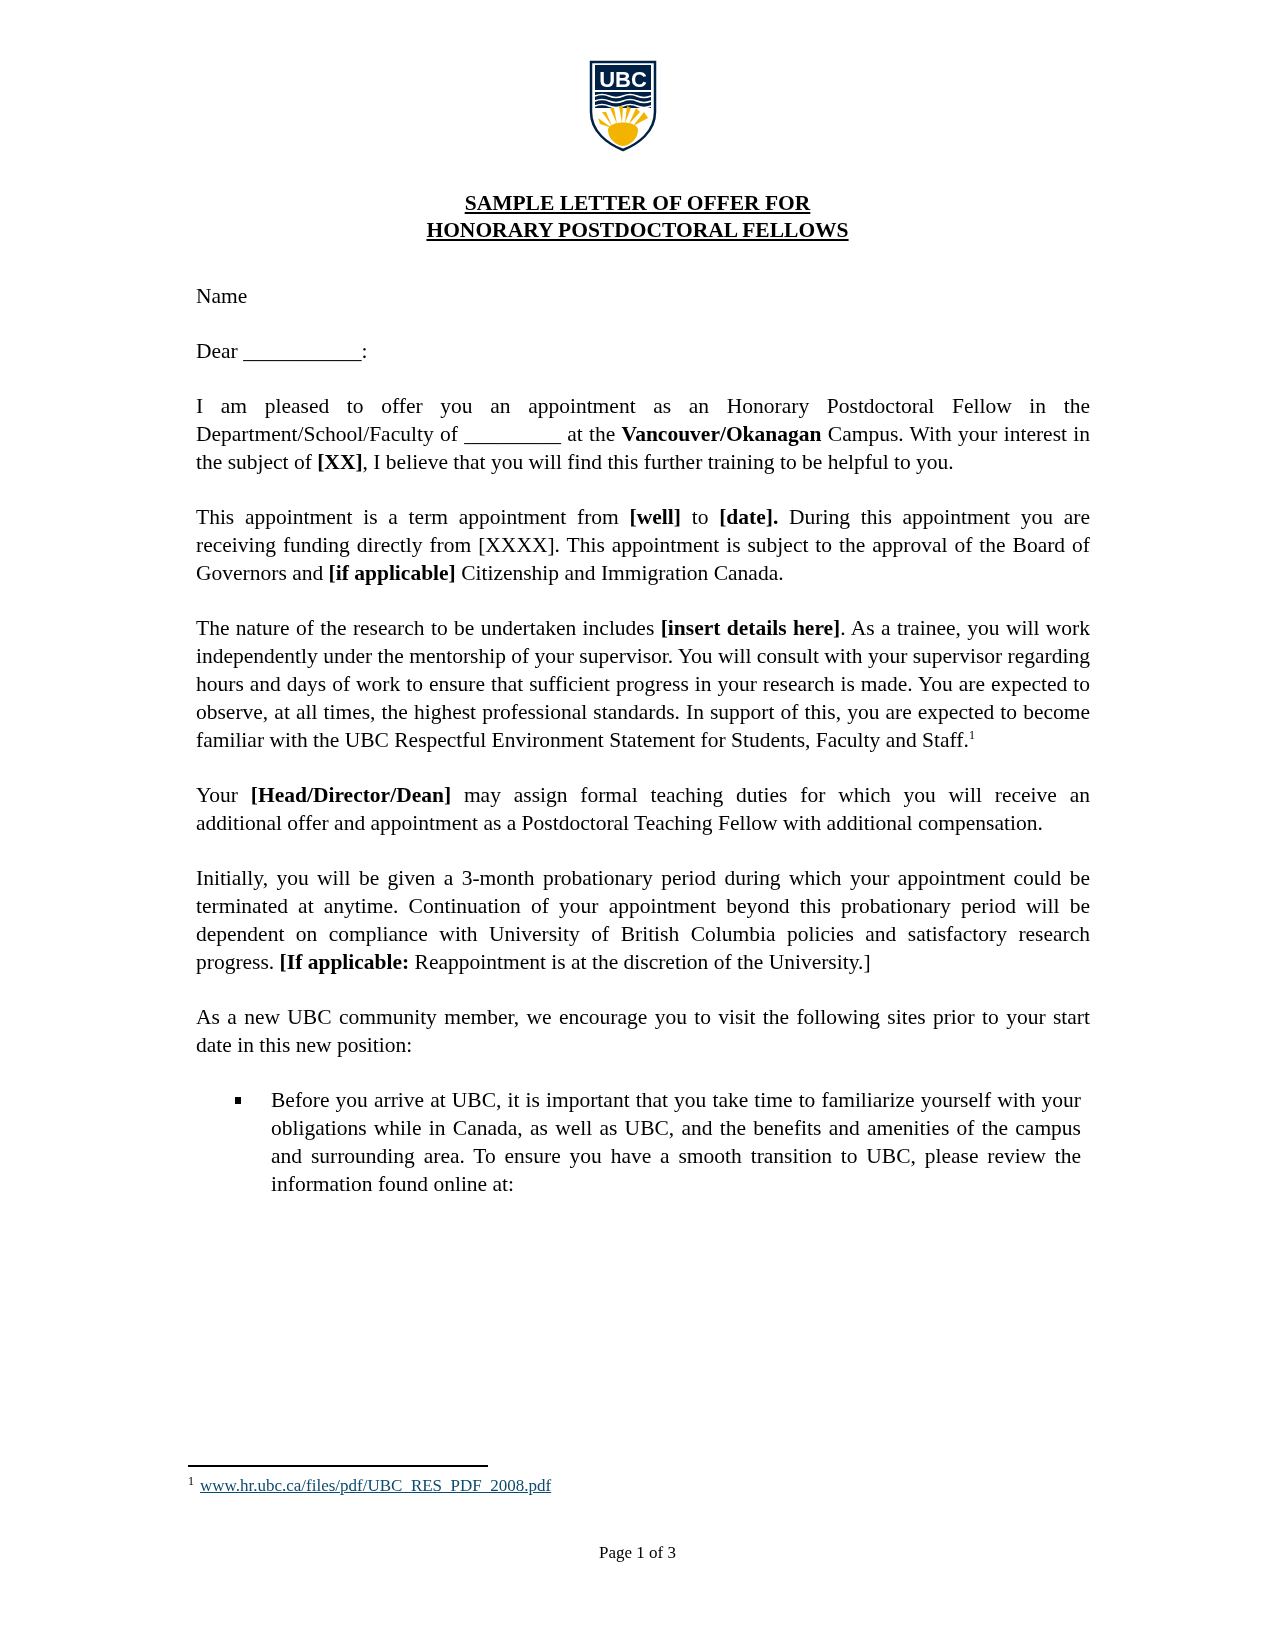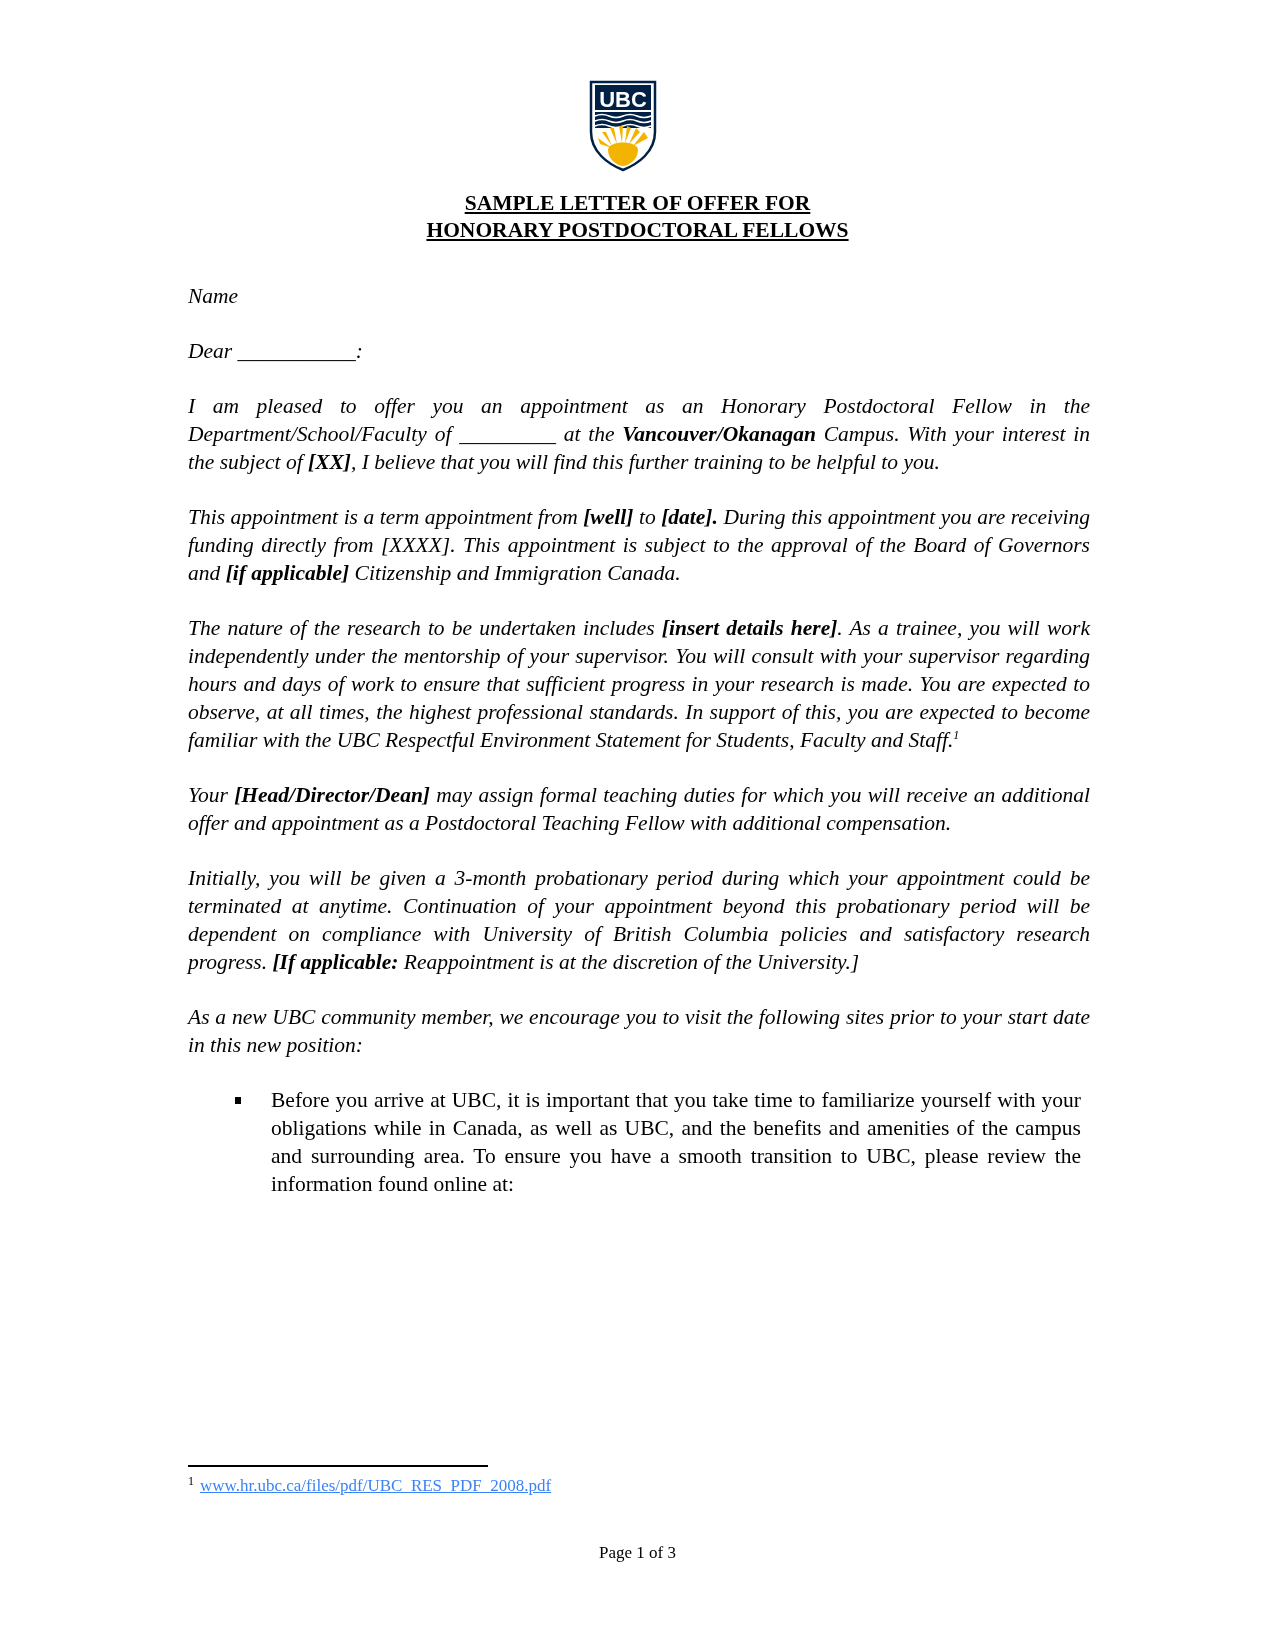--- a/index.html
+++ b/index.html
@@ -1,31 +1,31 @@
 <!DOCTYPE html>
 <html><head>
 <meta charset="utf-8">
 <style>
   html, body { margin: 0; padding: 0; background: #ffffff; }
   body { width: 1275px; height: 1650px; position: relative; overflow: hidden;
          font-family: "Liberation Serif", "DejaVu Serif", serif; color: #000; }
-  .logo { position: absolute; left: 588px; top: 80px; width: 70px; height: 92px; }
+  .logo { position: absolute; left: 588px; top: 60px; width: 70px; height: 92px; }
   .title { position: absolute; left: 0; width: 1275px; top: 190px; text-align: center;
            font-weight: bold; font-size: 21.5px; line-height: 27px; }
   .title span { text-decoration: underline; text-decoration-thickness: 2px; text-underline-offset: 2px; }
   .body { position: absolute; left: 188px; width: 902px; top: 282px;
           font-size: 21.5px; line-height: 28px; }
-  .p { margin: 0 0 27px 0; text-align: justify; font-style: italic; }
+  .p { margin: 0 0 27px 8px; text-align: justify; }
   .bullet-list { margin: 9px; padding: 0; list-style: none; }
   .bullet-item { position: relative; padding-left: 74px; text-align: justify; }
   .bullet-mark { position: absolute; left: 38px; top: 11px; width: 6px; height: 7px; background: #000; }
   .fn-rule { position: absolute; left: 188px; top: 1465px; width: 300px; height: 2px; background: #000; }
   .footnote { position: absolute; left: 188px; top: 1474px; font-size: 17px; }
   .footnote sup { font-size: 12px; vertical-align: 6px; margin-right: 6px; }
-  .footnote a { color: #3b82f6; text-decoration: underline; }
+  .footnote a { color: #0c4a6e; text-decoration: underline; }
   .pagenum { position: absolute; left: 0; width: 1275px; top: 1543px; text-align: center; font-size: 17px; }
   sup.ref { font-size: 12px; vertical-align: 8px; line-height: 0; }
 </style>
 </head>
 <body>
 
 <div class="logo">
   <svg width="70" height="92" viewBox="0 0 70 92">
     <path d="M3 2 H67 V52 C67 72 50 84 35 90 C20 84 3 72 3 52 Z" fill="#ffffff" stroke="#002145" stroke-width="2.5"></path>
     <path d="M7 5 H63 V30 H7 Z" fill="#002145"></path>

